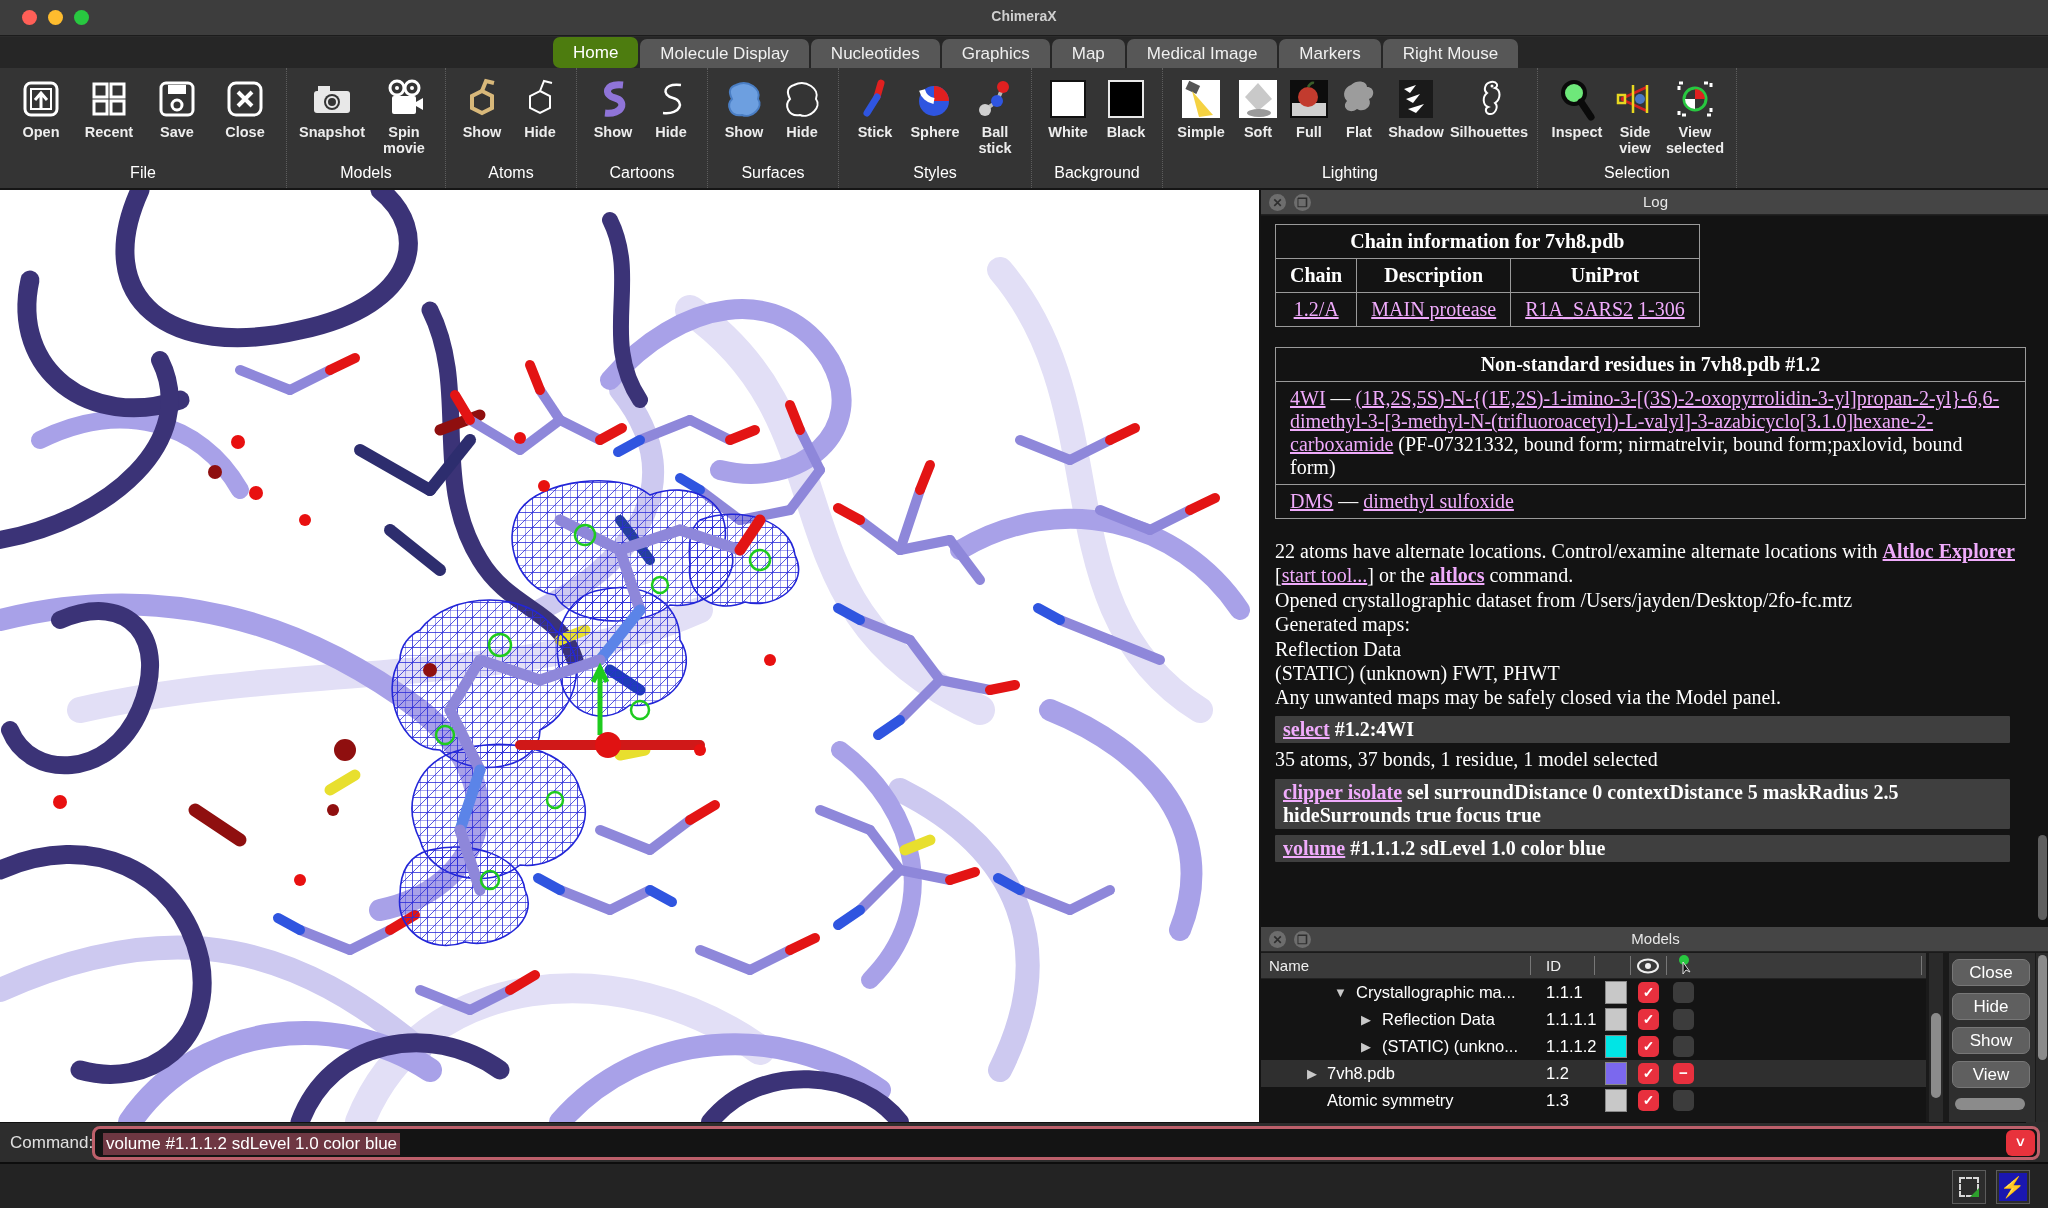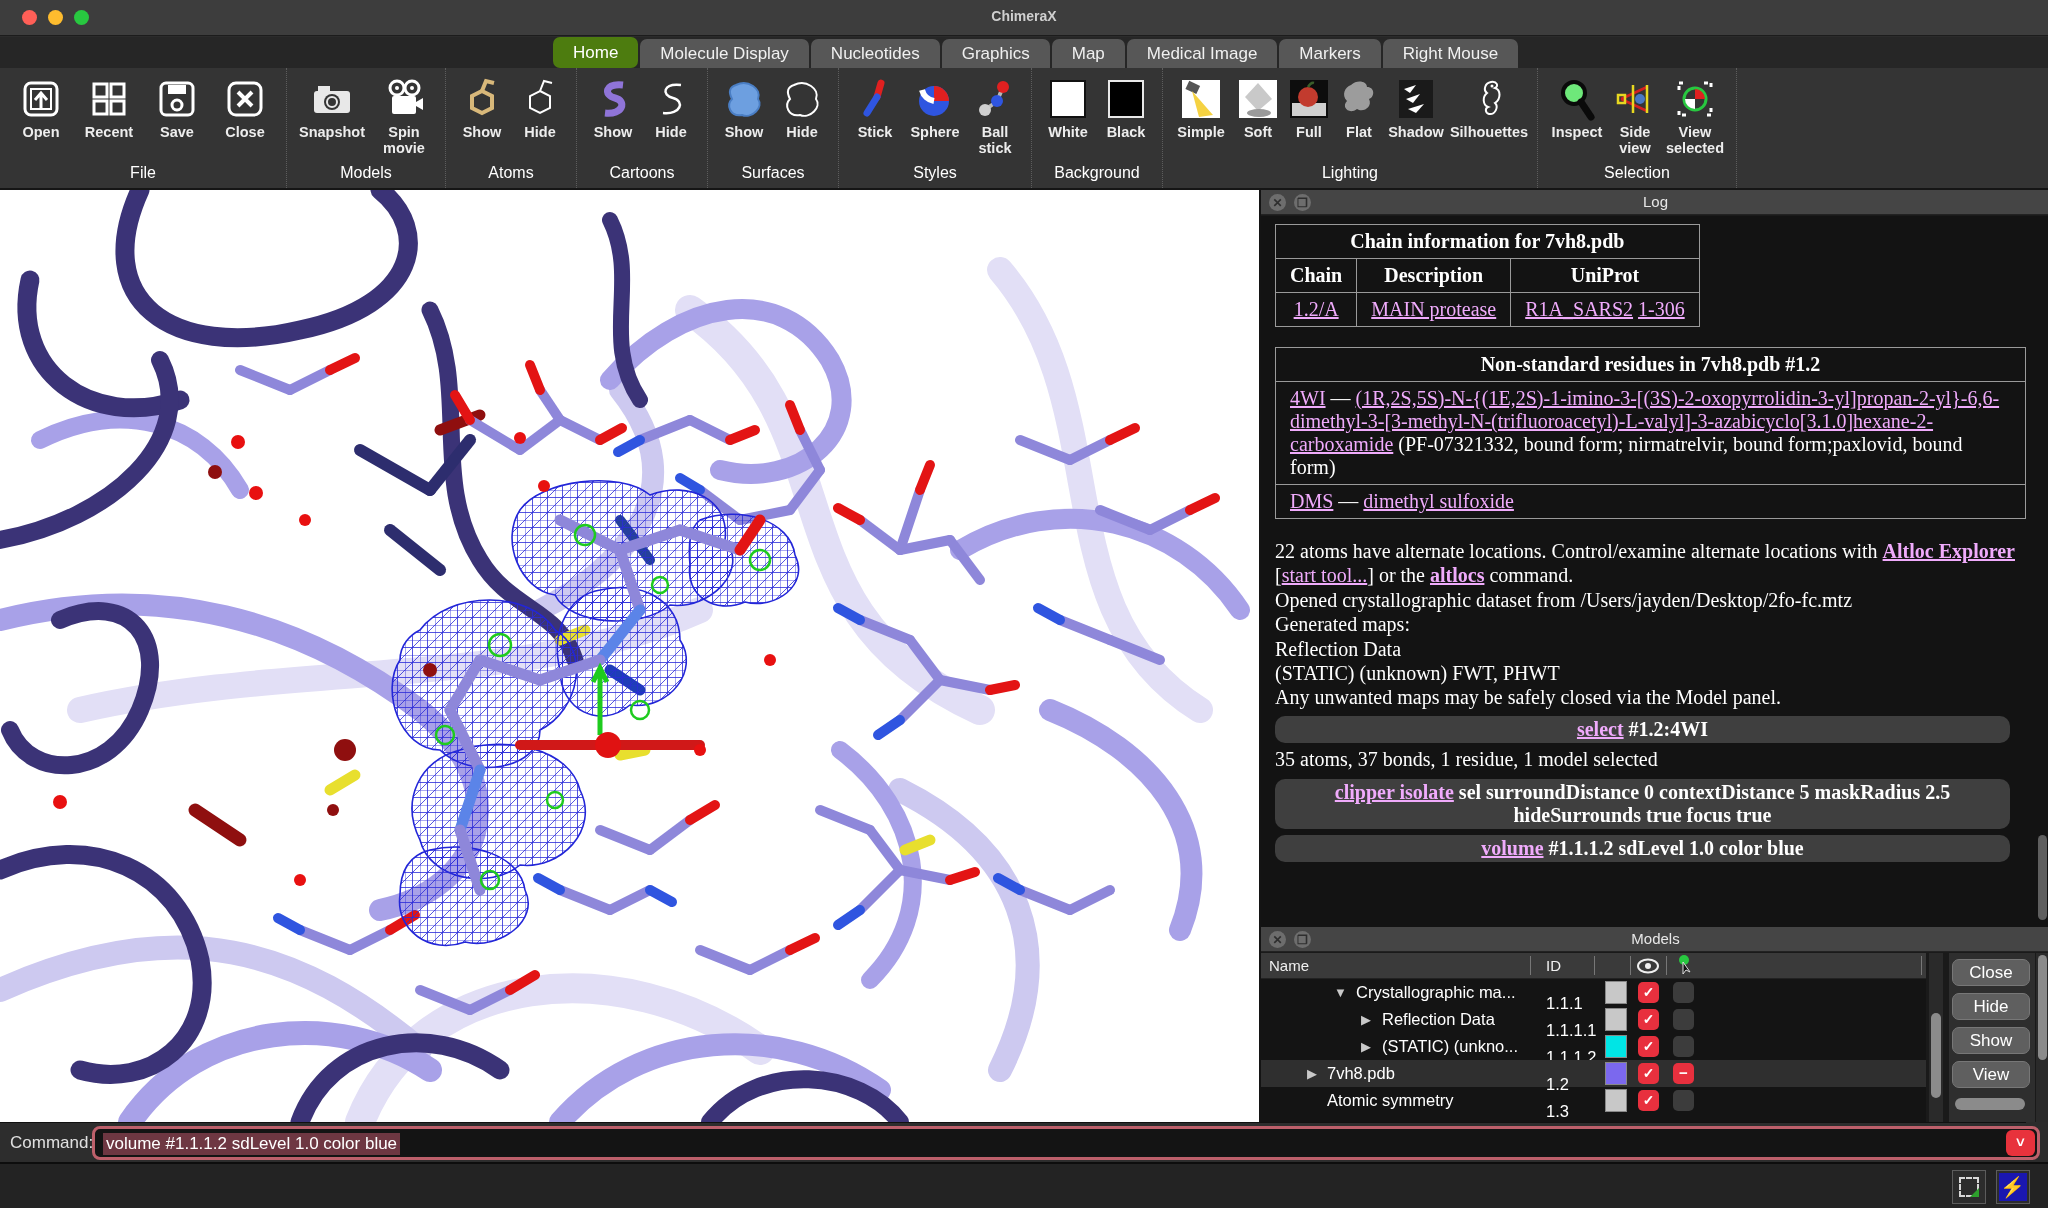--- a/index.html
+++ b/index.html
@@ -53,38 +53,38 @@
   .logpanel { position:absolute; left:0; top:0; width:789px; height:737px; }
   .logbody { position:absolute; left:0; top:26px; width:789px; height:711px; background:#131313;
              color:#fff; font-family:"Liberation Serif", serif; font-size:20px; overflow:hidden;
              padding:8px 24px 0 14px; }
   .logbody a, .loglink { color:#f0abfc; }
   table.logtbl { border-collapse:collapse; margin-bottom:20px; }
   table.logtbl th, table.logtbl td { border:1px solid #9a9a9a; padding:5px 14px; text-align:center; }
   table.logtbl .ttl { font-weight:bold; font-size:20px; }
   table.logtbl td.body-cell { text-align:left; }
   .logtext { line-height:1.22; }
-  .echo { background:#3f3f3f; font-weight:bold; padding:2px 8px; margin:6px 16px 2px 0; border-radius:10px;text-align:center; }
+  .echo { background:#3f3f3f; font-weight:bold; padding:2px 8px; margin:6px 16px 2px 0; border-radius:1px; }
   .plainline { padding:2px 8px 2px 0; }
   .logscroll { position:absolute; right:3px; top:30px; width:10px; height:700px; }
   .logthumb { position:absolute; right:0; width:9px; border-radius:5px; background:#5f5f5f; }
 
   
   .modelspanel { position:absolute; left:0; top:737px; width:789px; height:195px; background:#1a1a1a; }
   .mcols { position:absolute; left:0; top:26px; width:665px; height:26px; background:#3a3a3a;
            color:#f0f0f0; font-size:15px; border-bottom:1px solid #222; }
   .mcols .cname { position:absolute; left:8px; top:4px; }
   .mcols .cid { position:absolute; left:285px; top:4px; }
   .csep { position:absolute; top:3px; bottom:3px; width:1px; background:#777; }
   .mlist { position:absolute; left:0; top:52px; width:665px; height:143px; background:#141414; }
   .mrow { position:absolute; left:0; width:665px; height:27px; color:#fff; font-size:16.5px; }
   .mrow.sel { background:#2f2f2f; }
   .mrow .chev { position:absolute; top:6px; color:#c9c9c9; font-size:13px; }
   .mrow .nm { position:absolute; top:4px; white-space:nowrap; }
-  .mrow .mid { position:absolute; left:285px; top:15px; }
+  .mrow .mid { position:absolute; left:285px; top:4px; }
   .swatch { position:absolute; left:344px; top:2px; width:22px; height:23px; border:1px solid #888; }
   .chk { position:absolute; left:377px; top:3px; width:21px; height:21px; border-radius:5px;
          background:#e8303e; color:#fff; font-size:14px; font-weight:bold; text-align:center; line-height:21px; }
   .tog { position:absolute; left:412px; top:3px; width:21px; height:21px; border-radius:5px; background:#3c3c3c; }
   .tog.minus { background:#e8303e; color:#fff; font-weight:bold; text-align:center; line-height:19px; font-size:15px; }
   .mvscroll { position:absolute; left:668px; top:26px; width:14px; height:169px; background:#2a2a2a; }
   .mvthumb { position:absolute; left:2px; top:60px; width:10px; height:85px; border-radius:5px; background:#8b8b8b; }
   .mbuttons { position:absolute; left:688px; top:26px; width:86px; height:169px; background:#2e2e2e; }
   .mbtn { position:absolute; left:3px; width:78px; height:27px; background:#5f5f5f; border:1px solid #777;
           border-radius:7px; color:#fff; font-size:17px; text-align:center; line-height:26px; }

